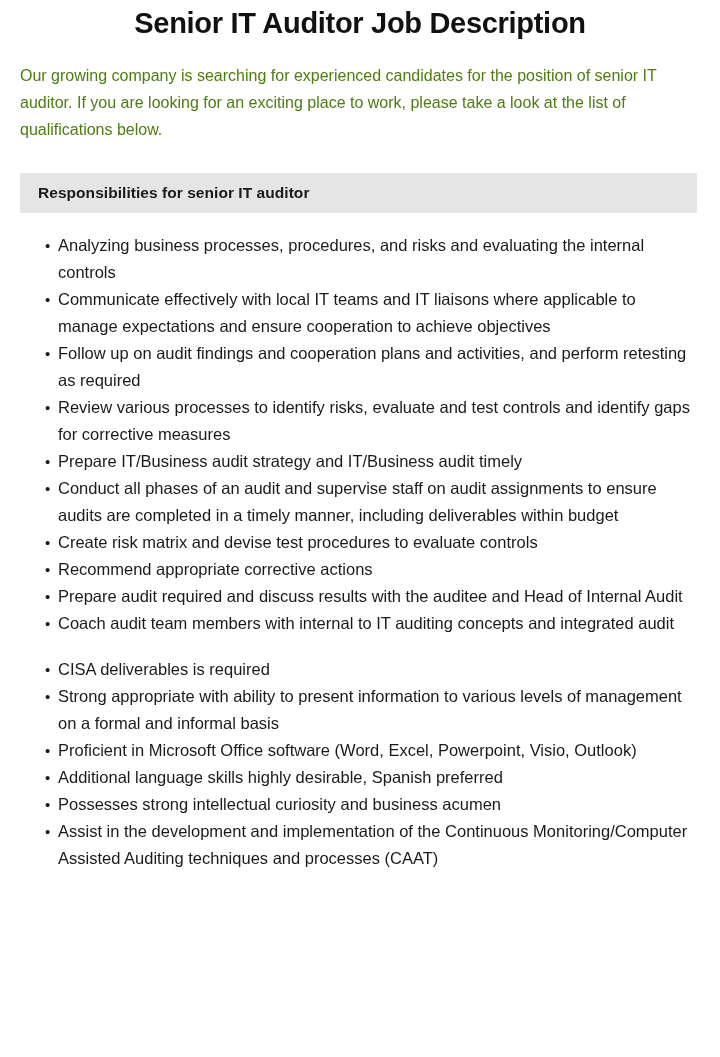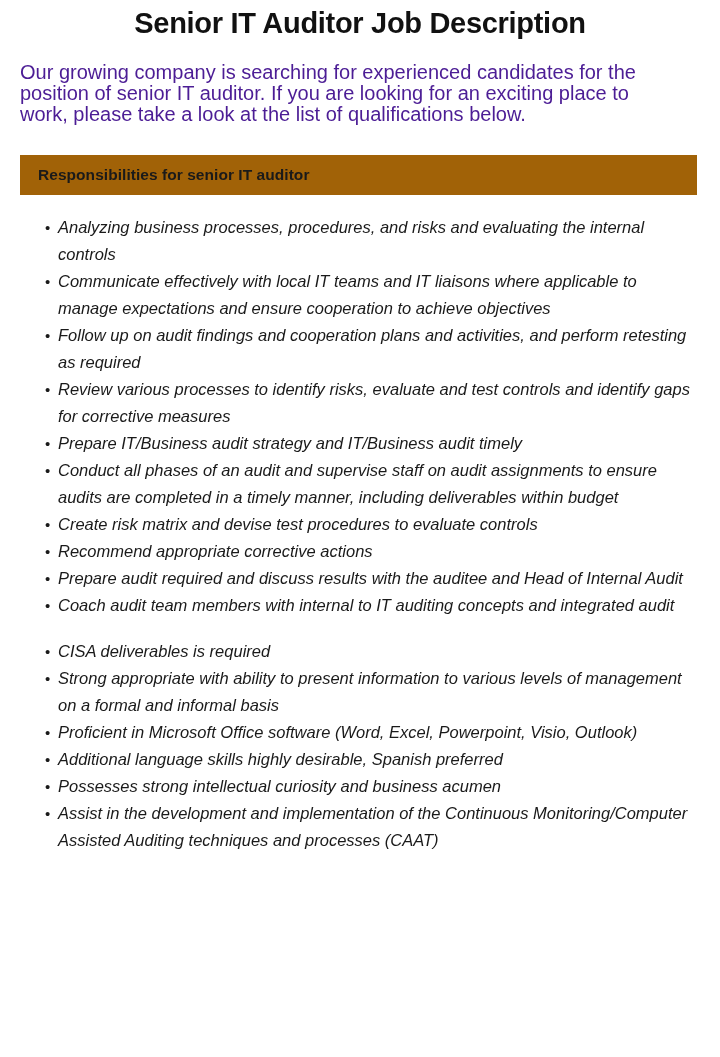--- a/index.html
+++ b/index.html
@@ -34,39 +34,39 @@
     line-height: 38px;
     letter-spacing: -0.3px;
     text-align: center;
     color: #111111;
   }
 
   
   .intro {
     margin: 0;
     padding: 20px 24px 0 20px;
-    font-size: 20px;
-    line-height: 21px;
-    color: #4c1d95;
+    font-size: 16px;
+    line-height: 27px;
+    color: #4d7c0f;
     max-width: 700px;
   }
 
   
   .section {
     margin: 0;
     padding: 0;
   }
 
   .section-header-wrap {
     padding: 0 23px 0 20px;
     margin-top: 30px;
   }
 
   .section-header {
-    background: #a16207;
+    background: #e5e5e5;
     height: 40px;
     display: flex;
     align-items: center;
     padding: 0 18px;
   }
 
   .section-header-text {
     font-size: 15.5px;
     font-weight: bold;
     line-height: 20px;
@@ -96,21 +96,20 @@
     top: 0;
     width: 13px;
     line-height: 27px;
     font-size: 15px;
     color: #1a1a1a;
     text-align: left;
   }
 
   ul.bullets li .bullet-text {
     display: block;
-    font-style: italic;
   }
 
   
   .section:last-of-type ul.bullets {
     padding-bottom: 24px;
   }
 </style>
 </head>
 <body>
 

